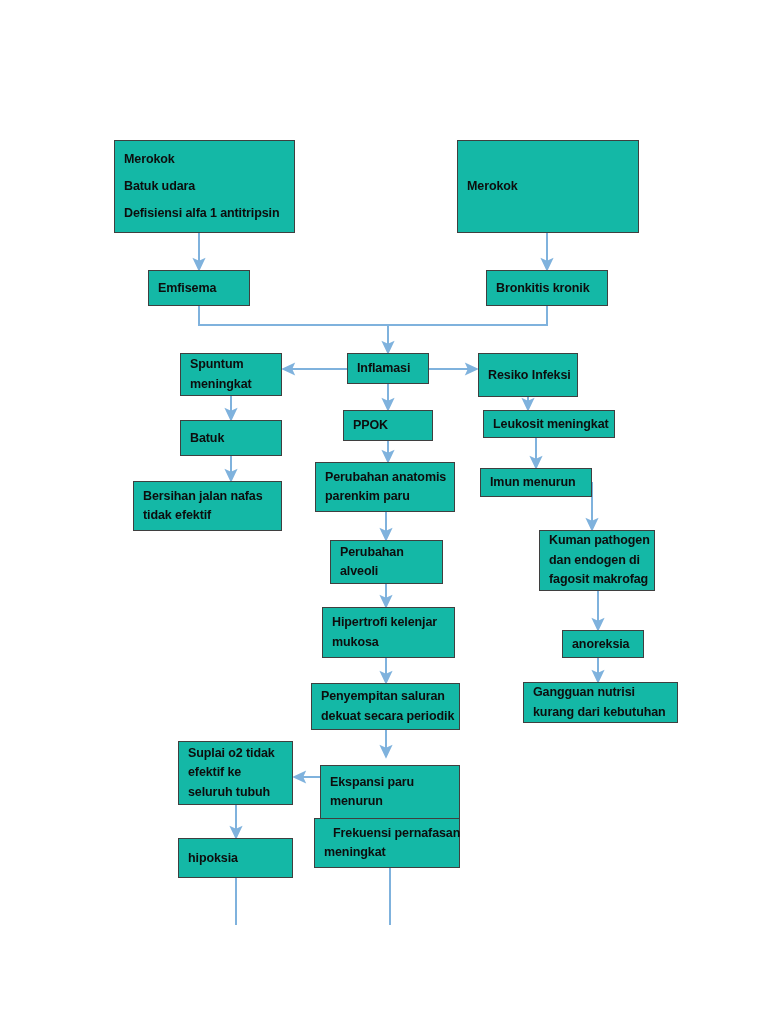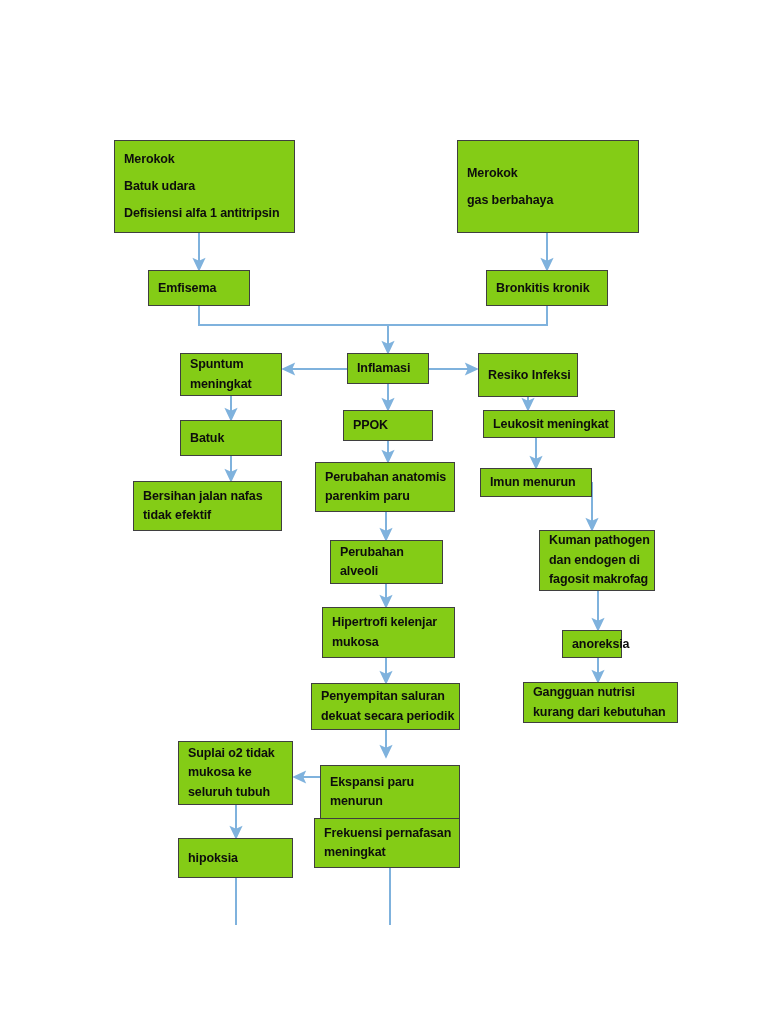--- a/index.html
+++ b/index.html
@@ -1,20 +1,20 @@
 <!DOCTYPE html>
 <html><head>
 <meta charset="utf-8">
 <style>
   html,body{margin:0;padding:0;background:#ffffff;}
   body{width:768px;height:1024px;position:relative;overflow:hidden;
        font-family:"Liberation Sans", sans-serif;}
   #canvas{position:absolute;left:0;top:0;width:768px;height:1024px;}
   svg.connectors{position:absolute;left:0;top:0;width:768px;height:1024px;pointer-events:none;}
-  .node{position:absolute;box-sizing:border-box;background:#84cc16;
+  .node{position:absolute;box-sizing:border-box;background:#14b8a6;
         border:1.6px solid #3f3f3f;display:flex;flex-direction:column;
         justify-content:center;padding:4px 9px;}
   .node .line{font-size:12.5px;color:#0d0d0d;font-weight:600;line-height:1.5;
               white-space:nowrap;letter-spacing:-0.1px;}
   .node.multi .line{line-height:1.55;}
   .node.spaced .line{line-height:2.15;}
 </style>
 </head>
 <body>
 
@@ -78,21 +78,20 @@
   </svg>
 
   <div id="nodes-host">
       <div class="node spaced" style="left: 114px; top: 140px; width: 181px; height: 93px; border-color: rgb(63, 63, 63);">
         <div class="line" style="color: rgb(13, 13, 13);">Merokok</div>
         <div class="line" style="color: rgb(13, 13, 13);">Batuk udara</div>
         <div class="line" style="color: rgb(13, 13, 13);">Defisiensi alfa 1 antitripsin</div>
       </div>
       <div class="node spaced" style="left: 457px; top: 140px; width: 182px; height: 93px; border-color: rgb(63, 63, 63);">
         <div class="line" style="color: rgb(13, 13, 13);">Merokok</div>
-        <div class="line" style="color: rgb(13, 13, 13);">gas berbahaya</div>
       </div>
       <div class="node" style="left: 148px; top: 270px; width: 102px; height: 36px; border-color: rgb(63, 63, 63);">
         <div class="line" style="color: rgb(13, 13, 13);">Emfisema</div>
       </div>
       <div class="node" style="left: 486px; top: 270px; width: 122px; height: 36px; border-color: rgb(63, 63, 63);">
         <div class="line" style="color: rgb(13, 13, 13);">Bronkitis kronik</div>
       </div>
       <div class="node multi" style="left: 180px; top: 353px; width: 102px; height: 43px; border-color: rgb(63, 63, 63);">
         <div class="line" style="color: rgb(13, 13, 13);">Spuntum</div>
         <div class="line" style="color: rgb(13, 13, 13);">meningkat</div>
@@ -129,41 +128,41 @@
       </div>
       <div class="node multi" style="left: 539px; top: 530px; width: 116px; height: 61px; border-color: rgb(63, 63, 63);">
         <div class="line" style="color: rgb(13, 13, 13);">Kuman pathogen</div>
         <div class="line" style="color: rgb(13, 13, 13);">dan endogen di</div>
         <div class="line" style="color: rgb(13, 13, 13);">fagosit makrofag</div>
       </div>
       <div class="node multi" style="left: 322px; top: 607px; width: 133px; height: 51px; border-color: rgb(63, 63, 63);">
         <div class="line" style="color: rgb(13, 13, 13);">Hipertrofi kelenjar</div>
         <div class="line" style="color: rgb(13, 13, 13);">mukosa</div>
       </div>
-      <div class="node" style="left: 562px; top: 630px; width: 60px; height: 28px; border-color: rgb(63, 63, 63);">
+      <div class="node" style="left: 562px; top: 630px; width: 82px; height: 28px; border-color: rgb(63, 63, 63);">
         <div class="line" style="color: rgb(13, 13, 13);">anoreksia</div>
       </div>
       <div class="node multi" style="left: 523px; top: 682px; width: 155px; height: 41px; border-color: rgb(63, 63, 63);">
         <div class="line" style="color: rgb(13, 13, 13);">Gangguan nutrisi</div>
         <div class="line" style="color: rgb(13, 13, 13);">kurang dari kebutuhan</div>
       </div>
       <div class="node multi" style="left: 311px; top: 683px; width: 149px; height: 47px; border-color: rgb(63, 63, 63);">
         <div class="line" style="color: rgb(13, 13, 13);">Penyempitan saluran</div>
         <div class="line" style="color: rgb(13, 13, 13);">dekuat secara periodik</div>
       </div>
       <div class="node multi" style="left: 178px; top: 741px; width: 115px; height: 64px; border-color: rgb(63, 63, 63);">
         <div class="line" style="color: rgb(13, 13, 13);">Suplai o2 tidak</div>
-        <div class="line" style="color: rgb(13, 13, 13);">mukosa ke</div>
+        <div class="line" style="color: rgb(13, 13, 13);">efektif ke</div>
         <div class="line" style="color: rgb(13, 13, 13);">seluruh tubuh</div>
       </div>
       <div class="node multi" style="left: 320px; top: 757px; width: 140px; height: 54px; border-color: rgb(63, 63, 63); margin-top: 8px;">
         <div class="line" style="color: rgb(13, 13, 13);">Ekspansi paru</div>
         <div class="line" style="color: rgb(13, 13, 13);">menurun</div>
       </div>
       <div class="node multi" style="left: 314px; top: 818px; width: 146px; height: 50px; border-color: rgb(63, 63, 63);">
-        <div class="line" style="color: rgb(13, 13, 13);">Frekuensi pernafasan</div>
+        <div class="line" style="color: rgb(13, 13, 13); margin-left: 9px;">Frekuensi pernafasan</div>
         <div class="line" style="color: rgb(13, 13, 13);">meningkat</div>
       </div>
       <div class="node" style="left: 178px; top: 838px; width: 115px; height: 40px; border-color: rgb(63, 63, 63);">
         <div class="line" style="color: rgb(13, 13, 13);">hipoksia</div>
       </div>
     </div>
 </div>
 
 </body></html>

